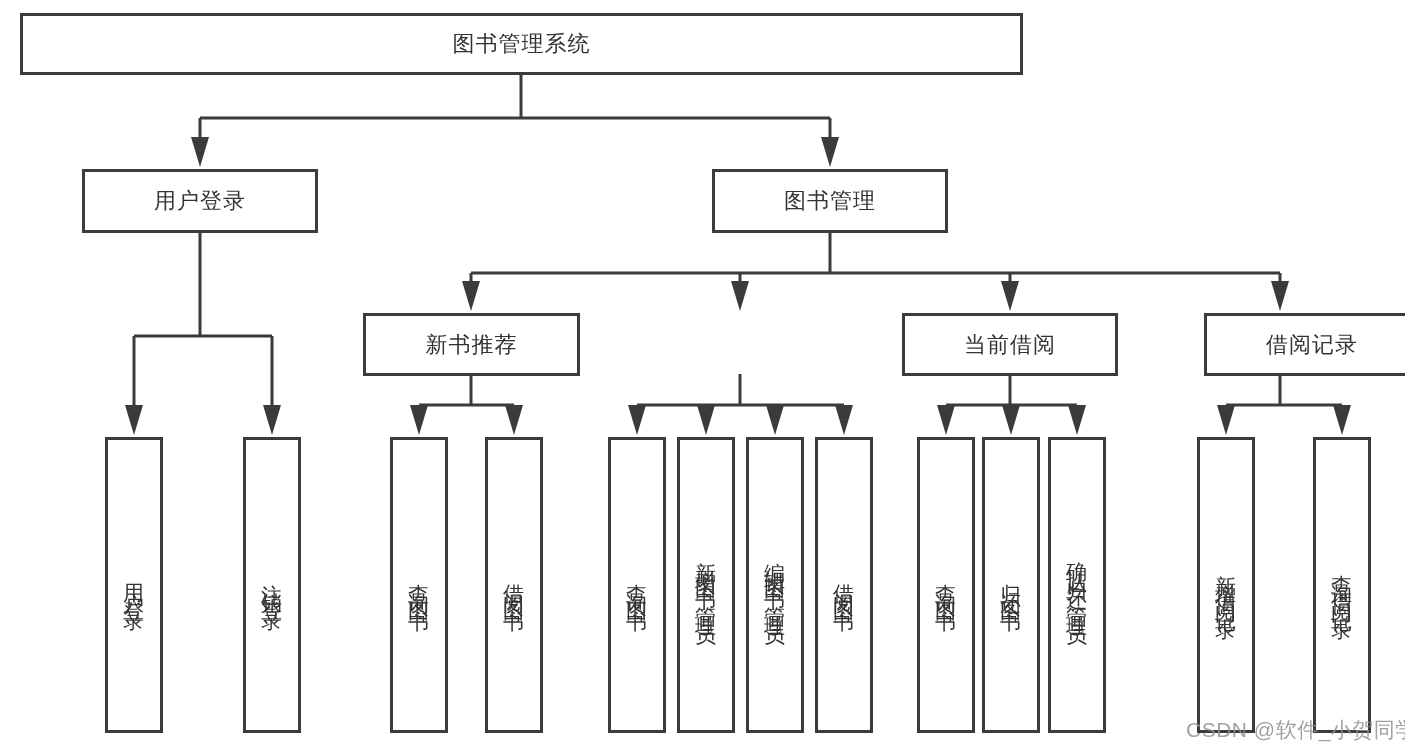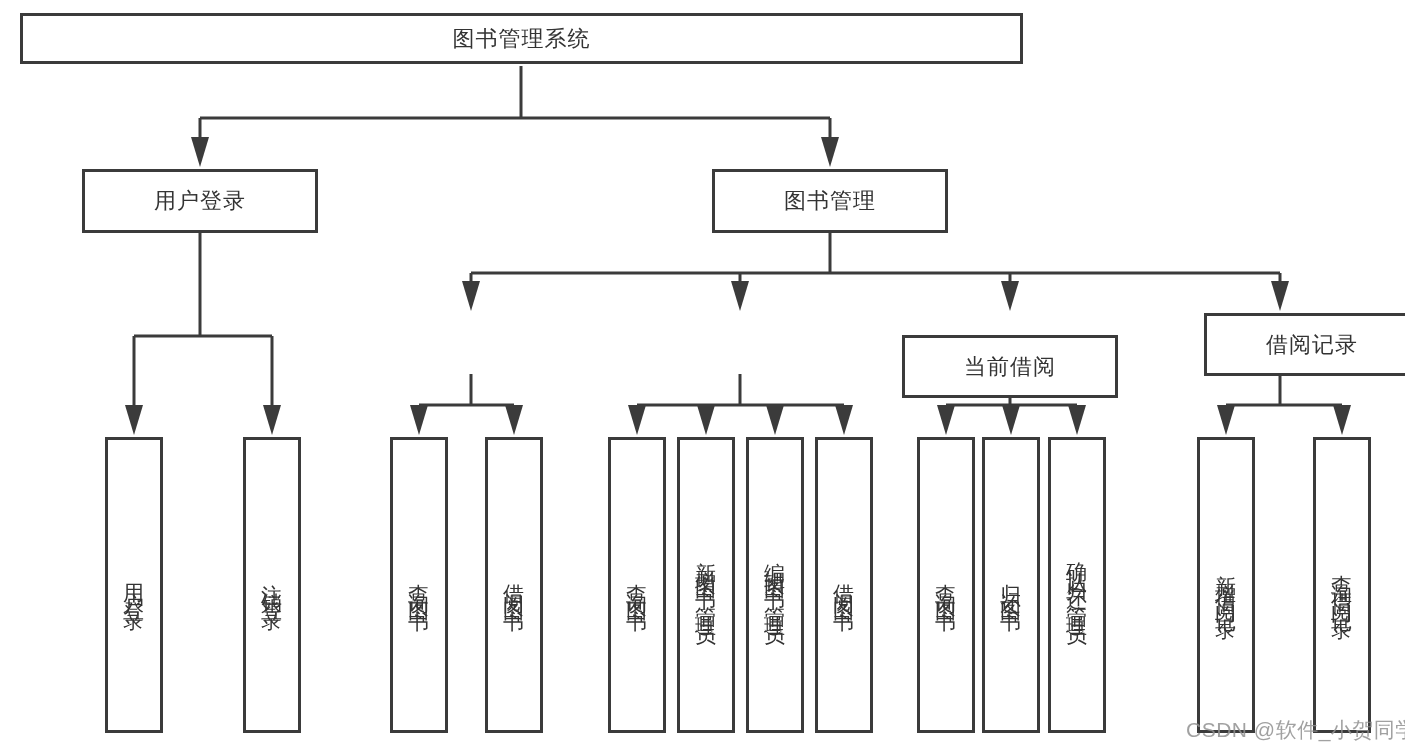--- a/index.html
+++ b/index.html
@@ -119,32 +119,35 @@
     <polygon points="937,405 955,405 946,435"></polygon>
     <polygon points="1002,405 1020,405 1011,435"></polygon>
     <polygon points="1068,405 1086,405 1077,435"></polygon>
 
     <line x1="1280" y1="374" x2="1280" y2="405"></line>
     <line x1="1226" y1="405" x2="1342" y2="405"></line>
     <polygon points="1217,405 1235,405 1226,435"></polygon>
     <polygon points="1333,405 1351,405 1342,435"></polygon>
   </svg>
 
-  <div class="node" style="left:20px; top:13px; width:1003px; height:51px;justify-content:center;">
+  <div class="node" style="left:20px; top:13px; width:1003px; height:62px;justify-content:center;">
     <span class="h-label">图书管理系统</span>
   </div>
 
   <div class="node" style="left:82px; top:169px; width:236px; height:64px;">
     <span class="h-label">用户登录</span>
   </div>
   <div class="node" style="left:712px; top:169px; width:236px; height:64px;">
     <span class="h-label">图书管理</span>
   </div>
 
-  <div class="node" style="left:902px; top:313px; width:216px; height:63px;margin-top:22px;">
+  <div class="node" style="left:363px; top:313px; width:217px; height:63px;">
+    <span class="h-label">新书推荐</span>
+  </div>
+  <div class="node" style="left:902px; top:313px; width:216px; height:63px;">
     <span class="h-label">当前借阅</span>
   </div>
   <div class="node" style="left:1172px; top:313px; width:216px; height:63px;margin-left:32px;">
     <span class="h-label">借阅记录</span>
   </div>
 
   <div class="node leaf" style="left:105px;">
     <span class="v-label">用户登录</span>
   </div>
   <div class="node leaf" style="left:243px;">

